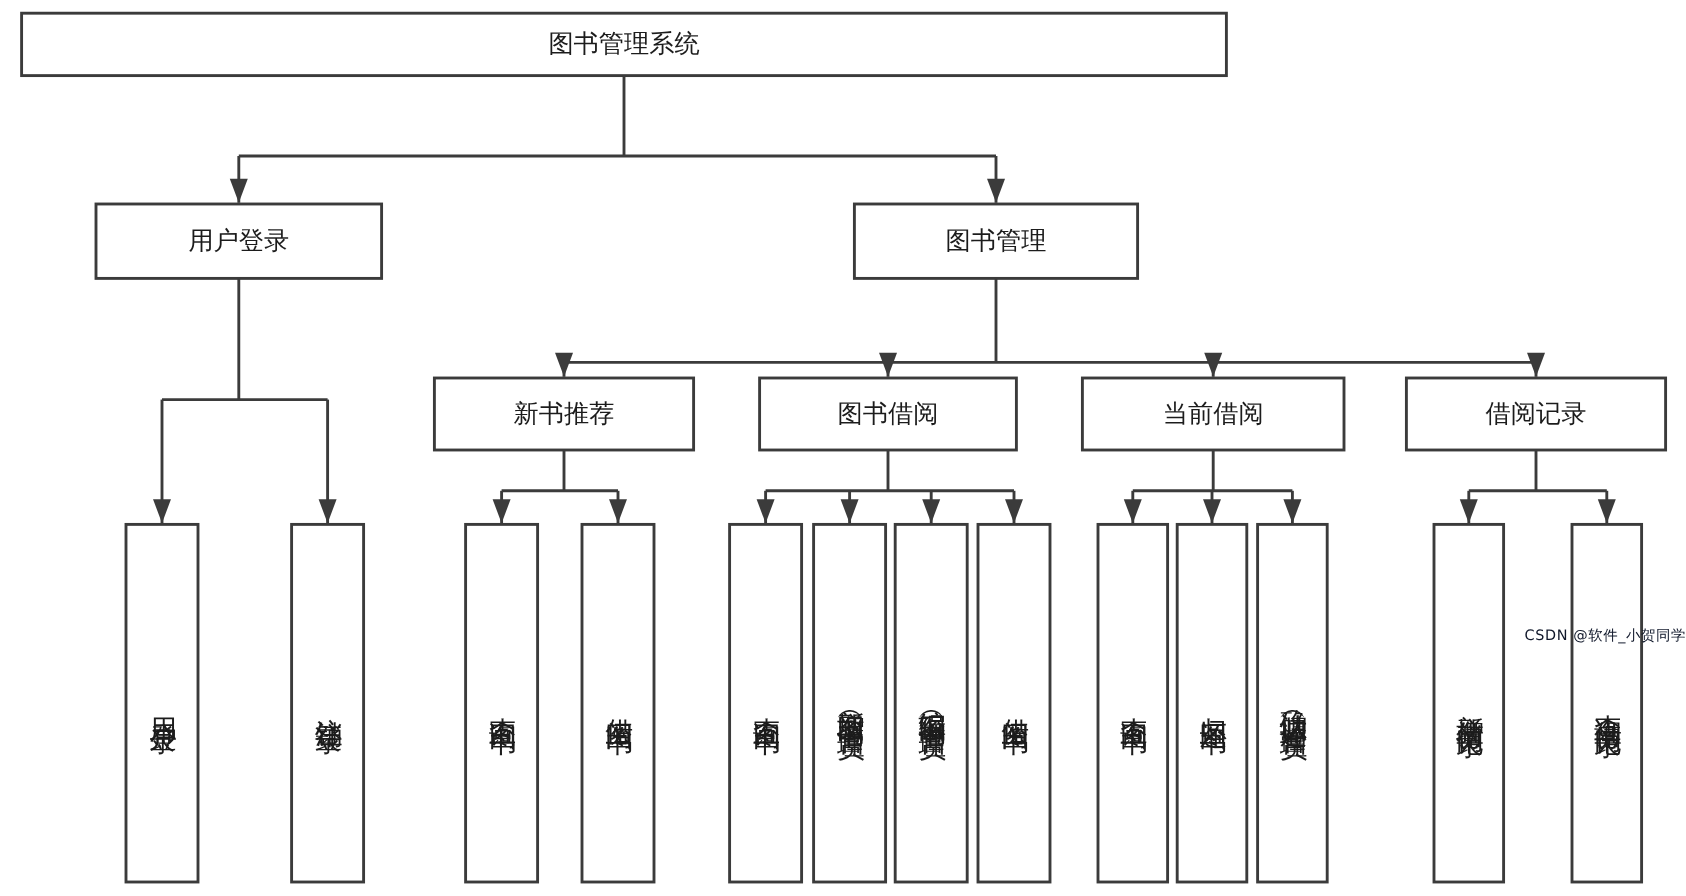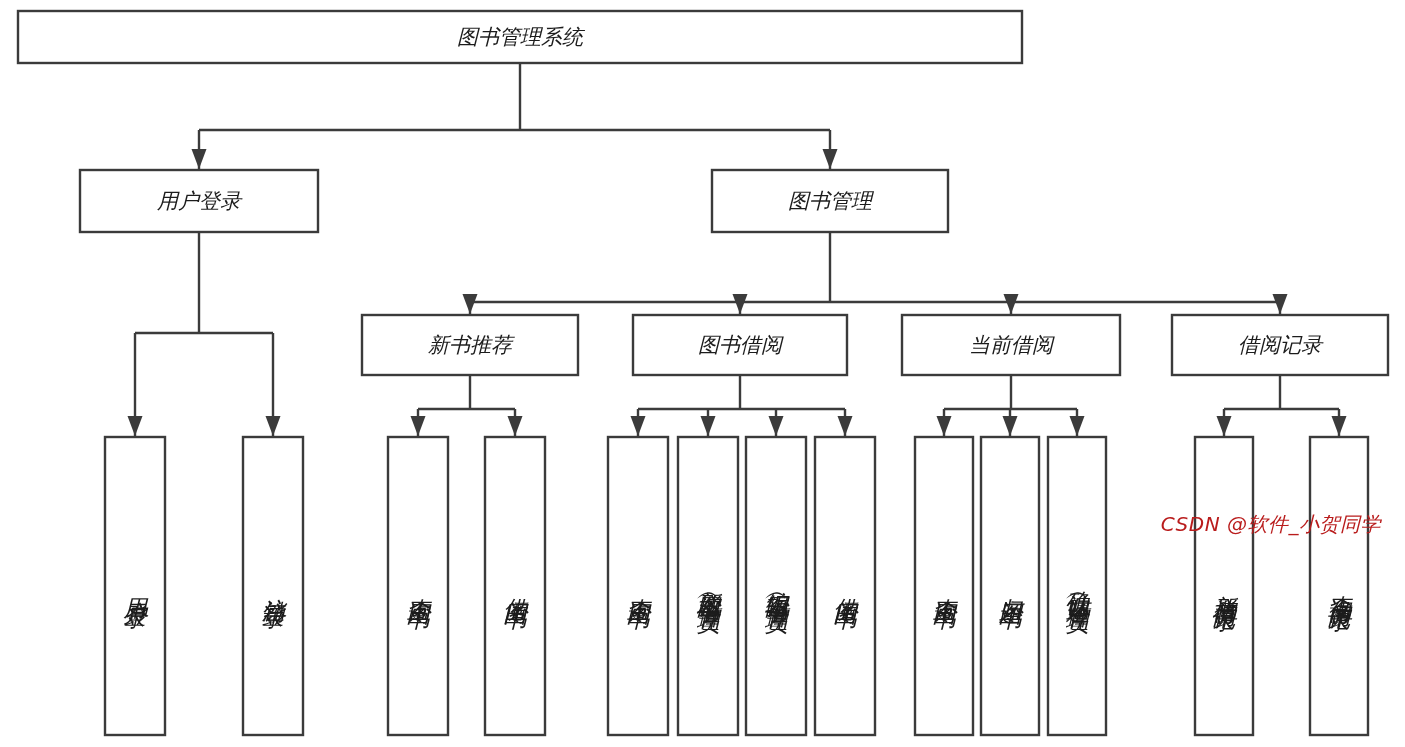--- a/index.html
+++ b/index.html
@@ -11,21 +11,20 @@
     width: 1405px;
     height: 747px;
     font-family: "DejaVu Sans", "Liberation Sans", sans-serif;
     overflow: hidden;
     position: relative;
   }
   #diagram-root {
     position: relative;
     width: 1405px;
     height: 544px;
-    font-style: italic;
   }
   svg.diagram-canvas {
     position: absolute;
     left: 0;
     top: 0;
     width: 1405px;
     height: 747px;
   }
   .node-box {
     fill: #ffffff;
@@ -61,25 +60,25 @@
     text-orientation: upright;
     font-family: "DejaVu Sans", "Liberation Sans", sans-serif;
     font-size: 22px;
     line-height: 1;
     letter-spacing: 3px;
     color: #1c1c1c;
     white-space: nowrap;
   }
   .watermark {
     position: absolute;
-    right: 24px;
+    right: 0;
     bottom: 6px;
     font-family: "DejaVu Sans", "Liberation Sans", sans-serif;
-    font-size: 20px;
-    color: #b91c1c;
+    font-size: 12px;
+    color: #0f172a;
     letter-spacing: 0.5px;
     white-space: nowrap;
   }
 </style>
 </head>
 <body>
 
 <div id="diagram-root">
 
   <svg class="diagram-canvas" viewBox="0 0 1405 747">

